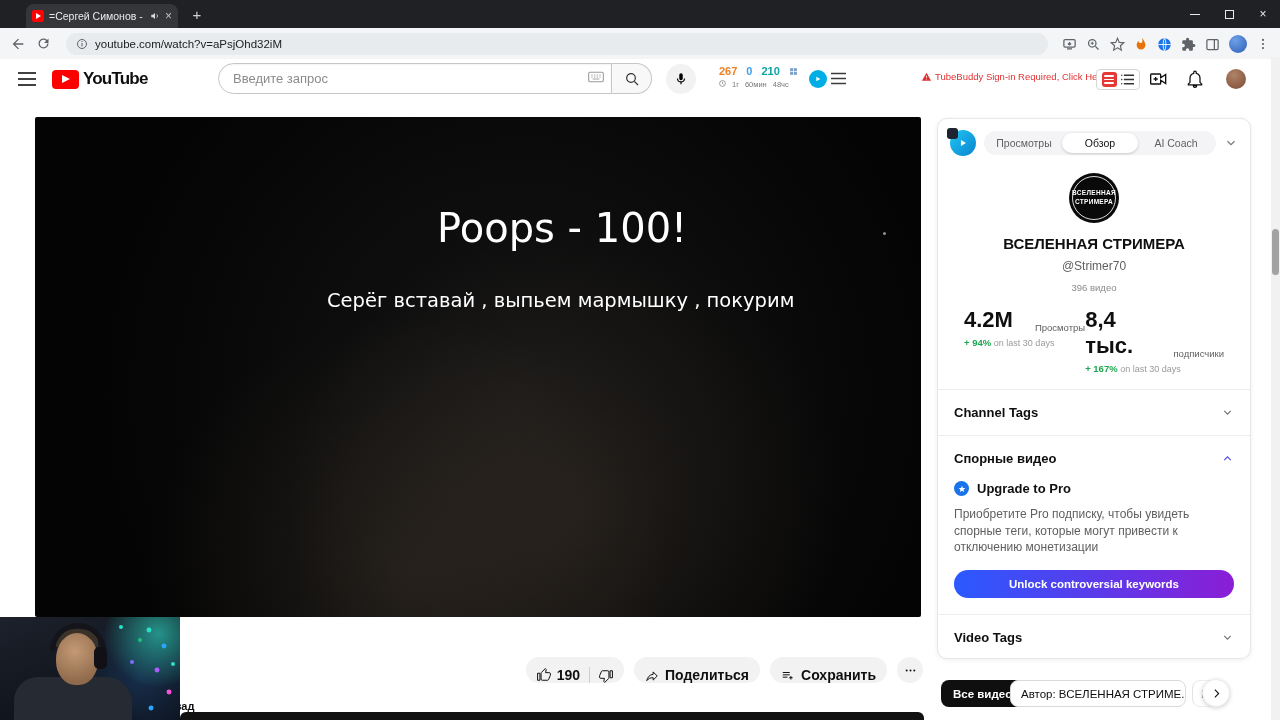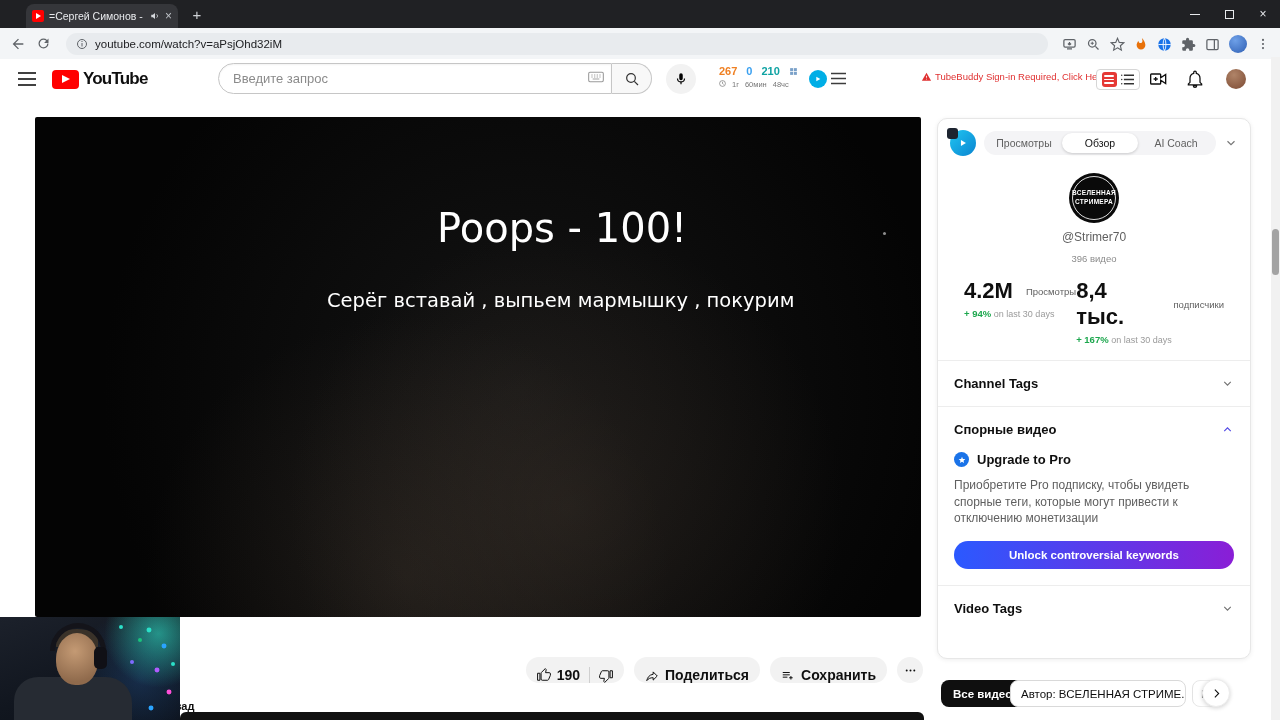--- a/index.html
+++ b/index.html
@@ -129,21 +129,21 @@
                white-space:nowrap; }
   .panel-tab.active { background:#fff; color:#111; font-weight:400; box-shadow:0 1px 3px rgba(0,0,0,.18); }
   .panel-avatar { width:50px; height:50px; border-radius:50%; background:#0a0a0a; margin:8px auto 0;
                   display:flex; flex-direction:column; align-items:center; justify-content:center; position:relative; }
   .panel-avatar::after { content:""; position:absolute; inset:3px; border:1px solid rgba(255,255,255,.85); border-radius:50%; }
   .avatar-line { color:#fff; font-size:6.5px; font-weight:700; letter-spacing:.3px; line-height:1.35; }
   .ch-name { text-align:center; font-size:15px; font-weight:700; color:#0f0f0f; margin-top:12px; }
   .ch-handle { text-align:center; font-size:12px; color:#5f5f5f; margin-top:7px; }
   .ch-videos { text-align:center; font-size:9.5px; color:#8a8a8a; margin-top:9px; }
   .stats-row { display:flex; justify-content:space-between; padding:0 26px; margin-top:14px; }
-  .stat-value-row { display:flex; align-items:center; gap:13px; }
+  .stat-value-row { display:flex; align-items:flex-end; gap:22px; }
   .stat-value { font-size:22px; font-weight:800; color:#0f0f0f; }
   .stat-label { font-size:9.5px; color:#606060; }
   .stat-delta-row { margin-top:4px; font-size:9.5px; }
   .stat-delta { color:#1da74e; font-weight:700; }
   .stat-period { color:#9a9a9a; font-size:9px; }
   .hr { border-top:1px solid #ededed; margin-top:15px; }
   .sect-row { height:45px; display:flex; align-items:center; justify-content:space-between; padding:0 16px; }
   .sect-label { font-size:13px; font-weight:700; color:#0f0f0f; }
   .pro-block { padding:0 16px 14px; }
   .pro-row { display:flex; align-items:center; gap:8px; }
@@ -445,20 +445,21 @@
         <svg width="14" height="14" viewBox="0 0 24 24">
             <path d="M6 9l6 6 6-6" fill="none" stroke="#777" stroke-width="2"></path>
           </svg>
       </span>
     </div>
 
     <div class="panel-avatar">
       <span class="avatar-line">ВСЕЛЕННАЯ</span>
       <span class="avatar-line">СТРИМЕРА</span>
     </div>
+    <div class="ch-name">ВСЕЛЕННАЯ СТРИМЕРА</div>
     <div class="ch-handle">@Strimer70</div>
     <div class="ch-videos">396 видео</div>
 
     <div class="stats-row">
       <div>
         <div class="stat-value-row">
           <span class="stat-value">4.2M</span>
           <span class="stat-label">Просмотры</span>
         </div>
         <div class="stat-delta-row">

